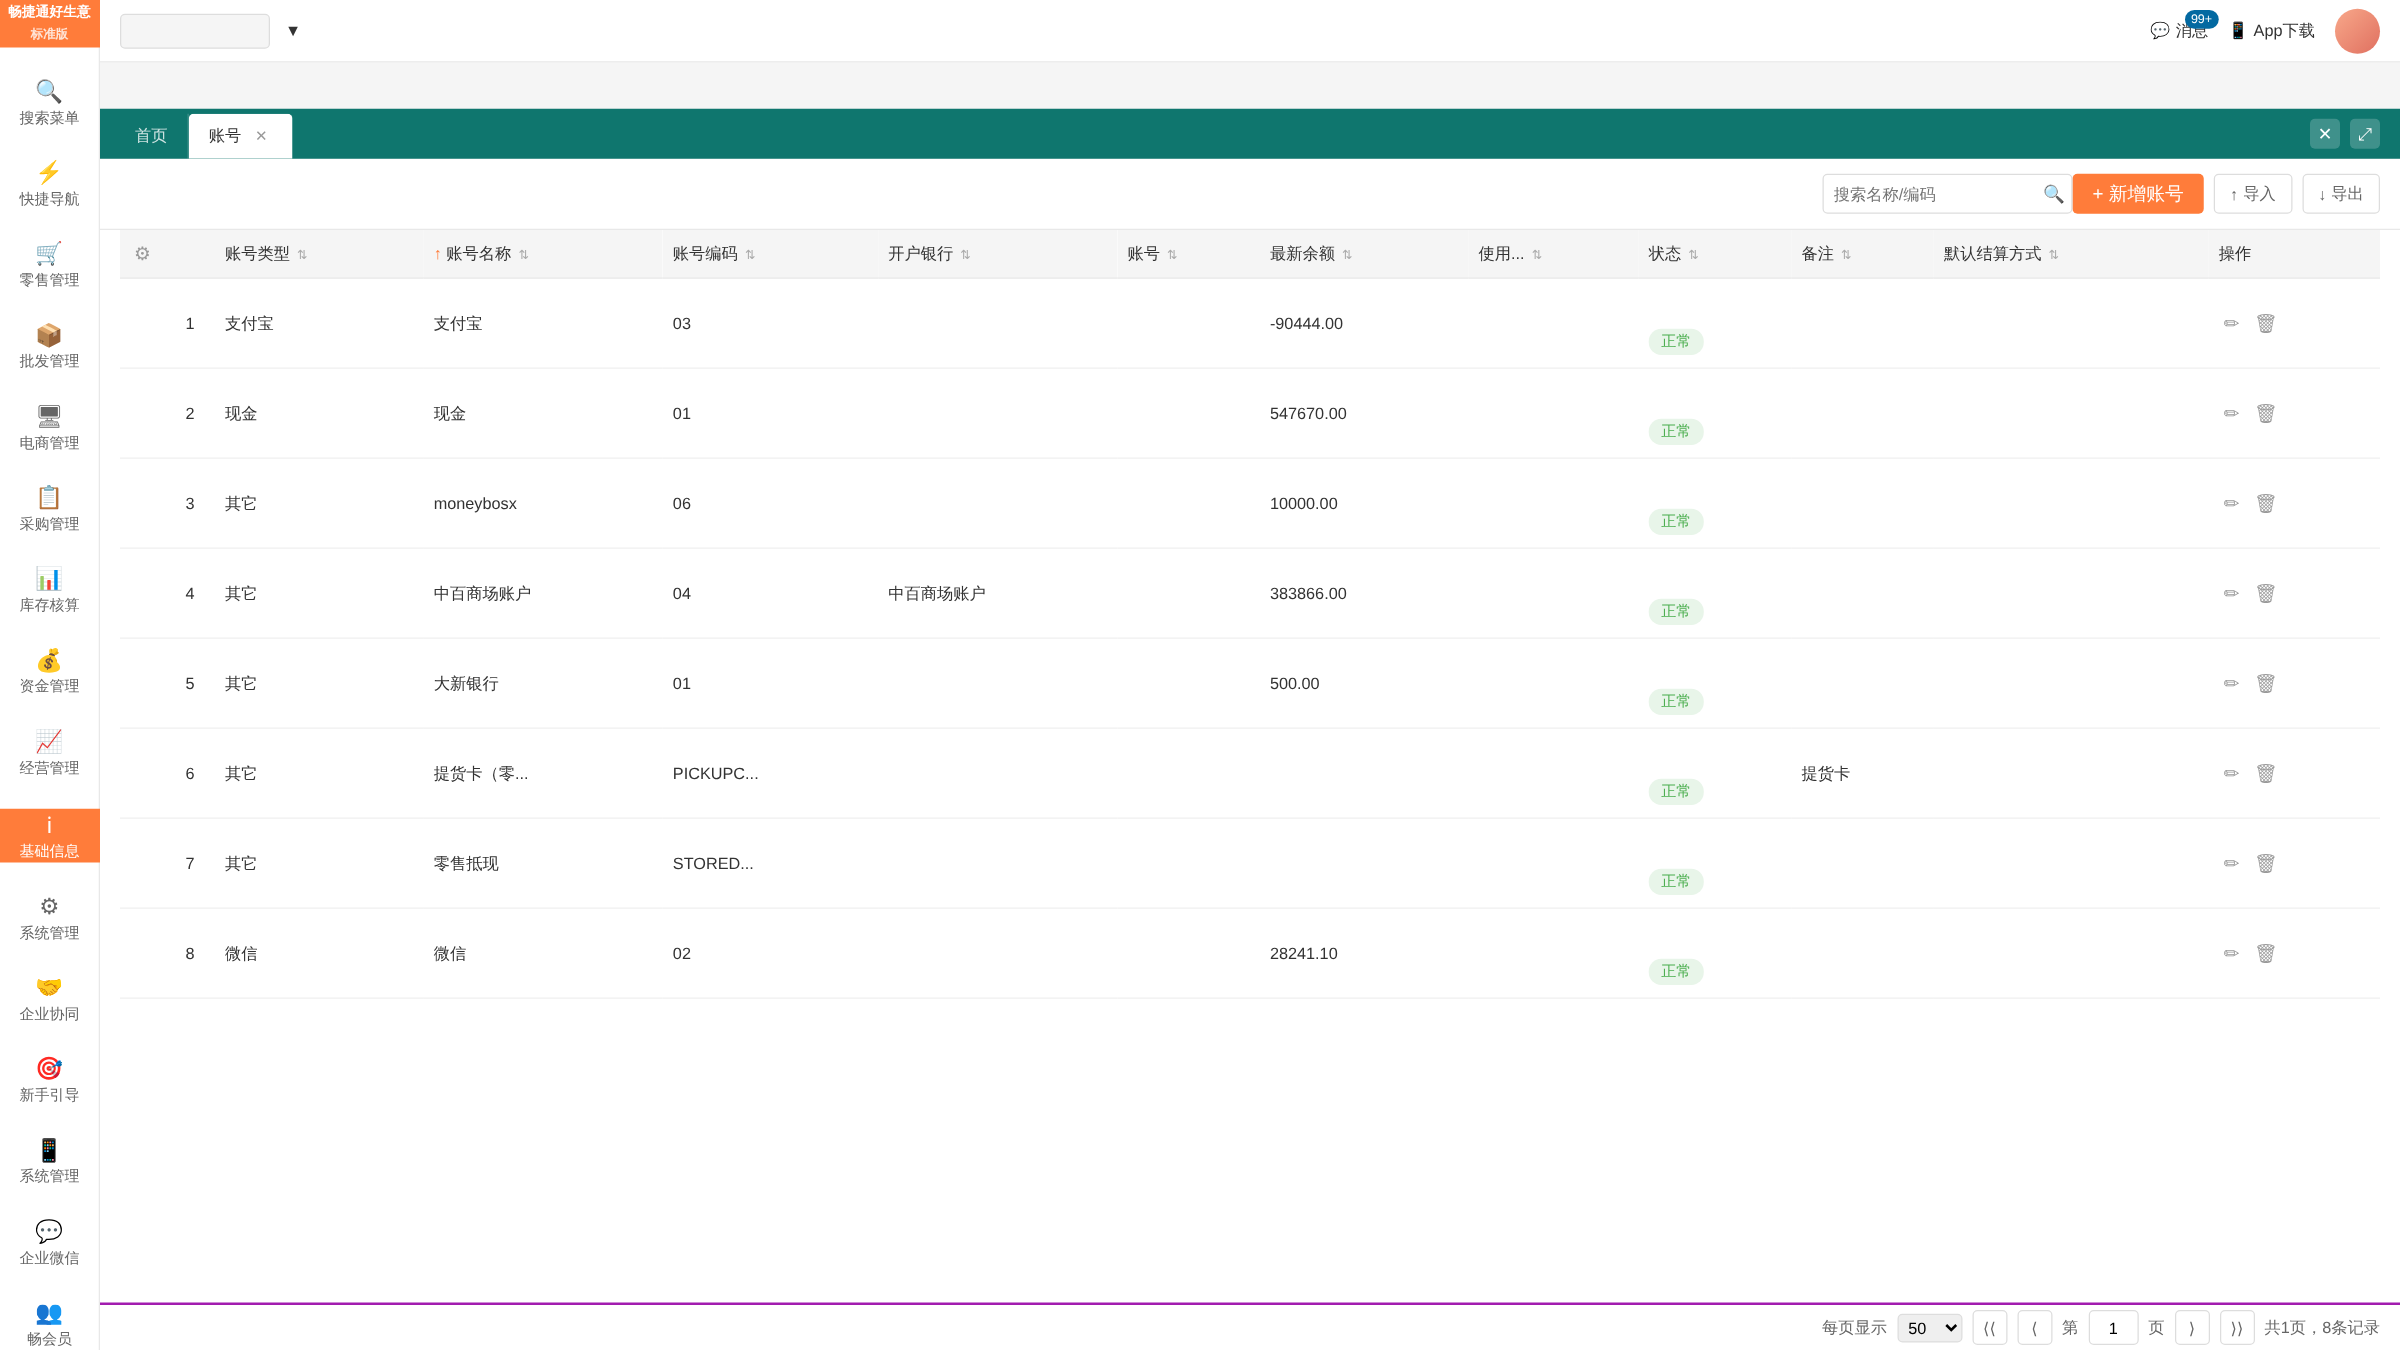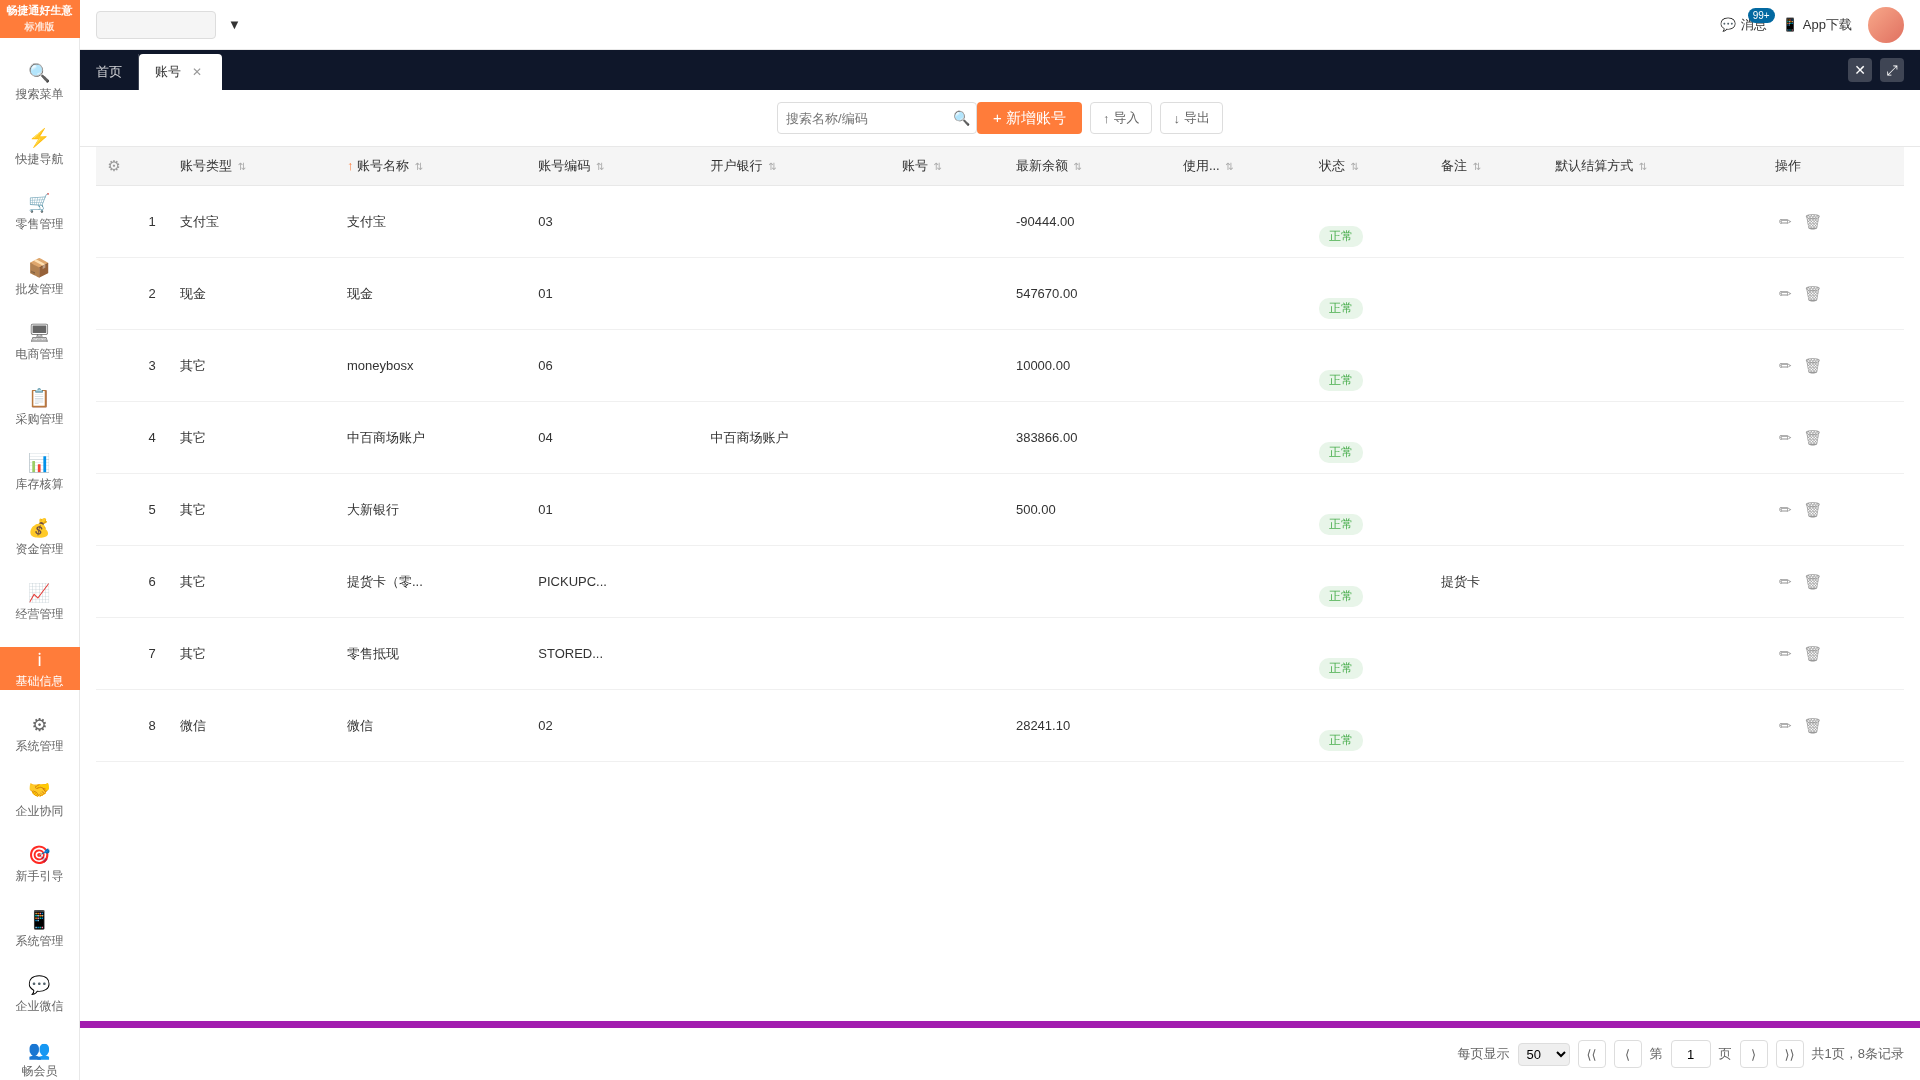--- a/index.html
+++ b/index.html
@@ -120,26 +120,27 @@
       width: 36px;
       height: 36px;
       border-radius: 50%;
       background: #ccc;
       overflow: hidden;
     }
 
     
     .tabbar {
       height: 40px;
-      background: #0f172a;
+      background: #0f766e;
       display: flex;
       align-items: flex-end;
-      padding: 0 0 0 0;
+      padding: 0 0 0 12px;
       flex-shrink: 0;
       position: relative;
+      margin-top: 37px;
     }
     .tab {
       height: 36px;
       padding: 0 16px;
       display: flex;
       align-items: center;
       gap: 8px;
       cursor: pointer;
       font-size: 13px;
       color: rgba(255,255,255,0.8);
@@ -190,21 +191,21 @@
       flex-direction: column;
       overflow: hidden;
       background: #fff;
     }
 
     
     .toolbar {
       padding: 12px 16px;
       display: flex;
       align-items: center;
-      justify-content: center;
+      justify-content: flex-end;
       border-bottom: 1px solid #e8e8e8;
       flex-shrink: 0;
     }
     .toolbar-left {
       display: flex;
       align-items: center;
       gap: 8px;
     }
     .search-input {
       width: 200px;
@@ -308,26 +309,26 @@
       color: #999;
       font-size: 15px;
       padding: 2px 4px;
     }
     .col-num { width: 40px; text-align: center; }
     .col-settings { width: 36px; text-align: center; }
     .settings-icon { color: #999; cursor: pointer; font-size: 15px; }
 
     
     .pagination {
-      height: 59px;
+      height: 38px;
       padding: 0 16px;
       display: flex;
       align-items: center;
       justify-content: flex-end;
-      border-top: 7px solid #a21caf;
+      border-top: 2px solid #a21caf;
       gap: 8px;
       font-size: 13px;
       color: #666;
       flex-shrink: 0;
     }
     .pagination-select {
       border: 1px solid #ddd;
       border-radius: 4px;
       padding: 2px 4px;
       font-size: 13px;

